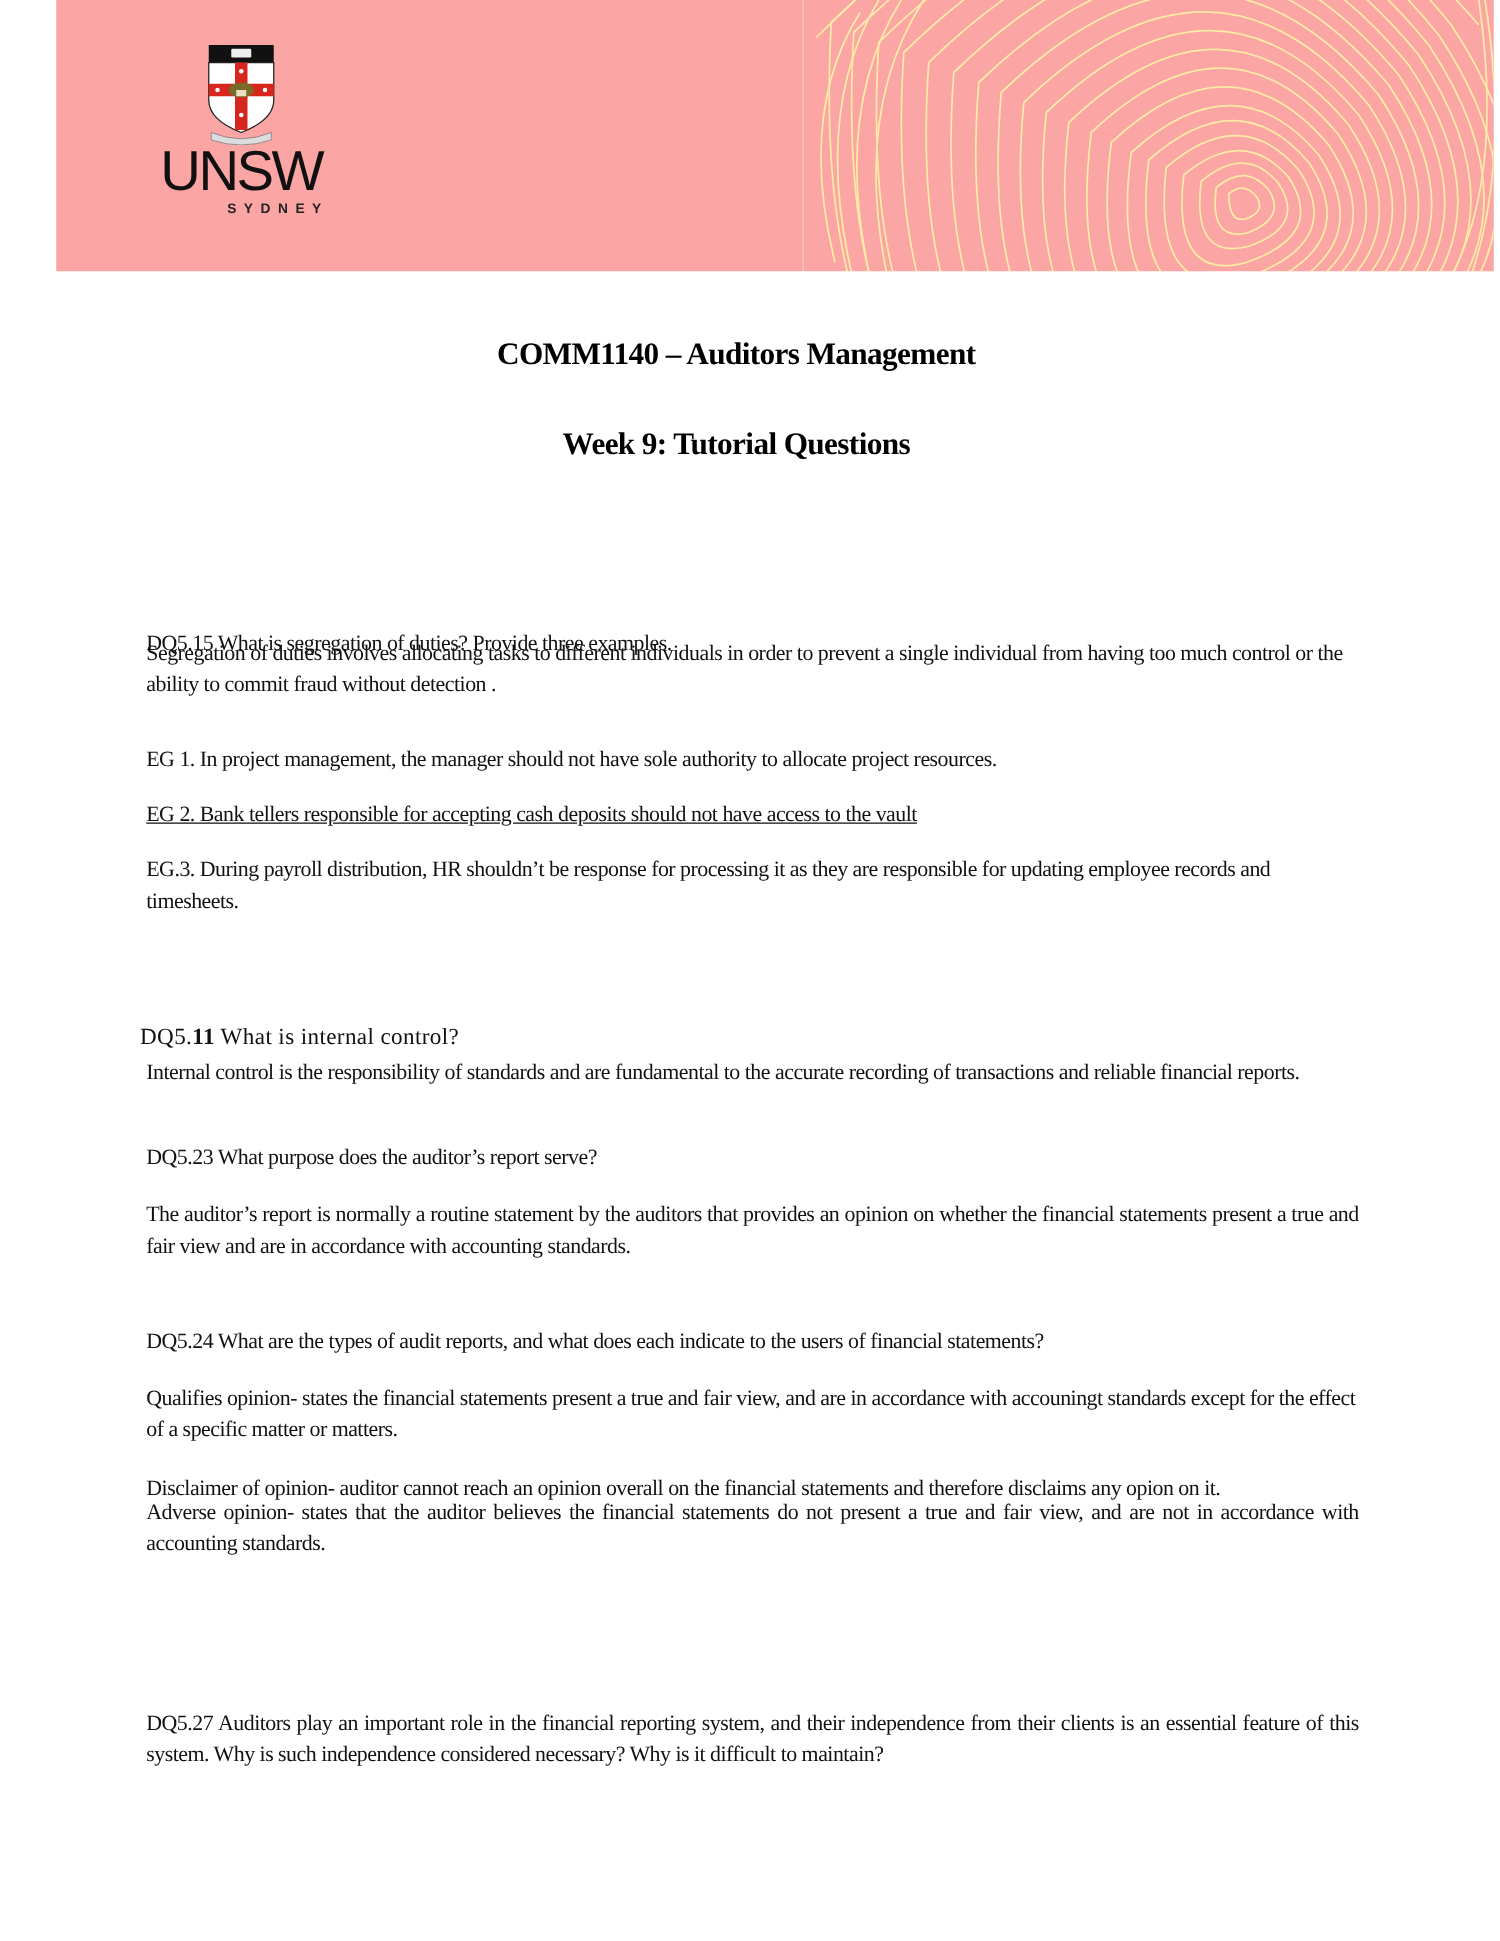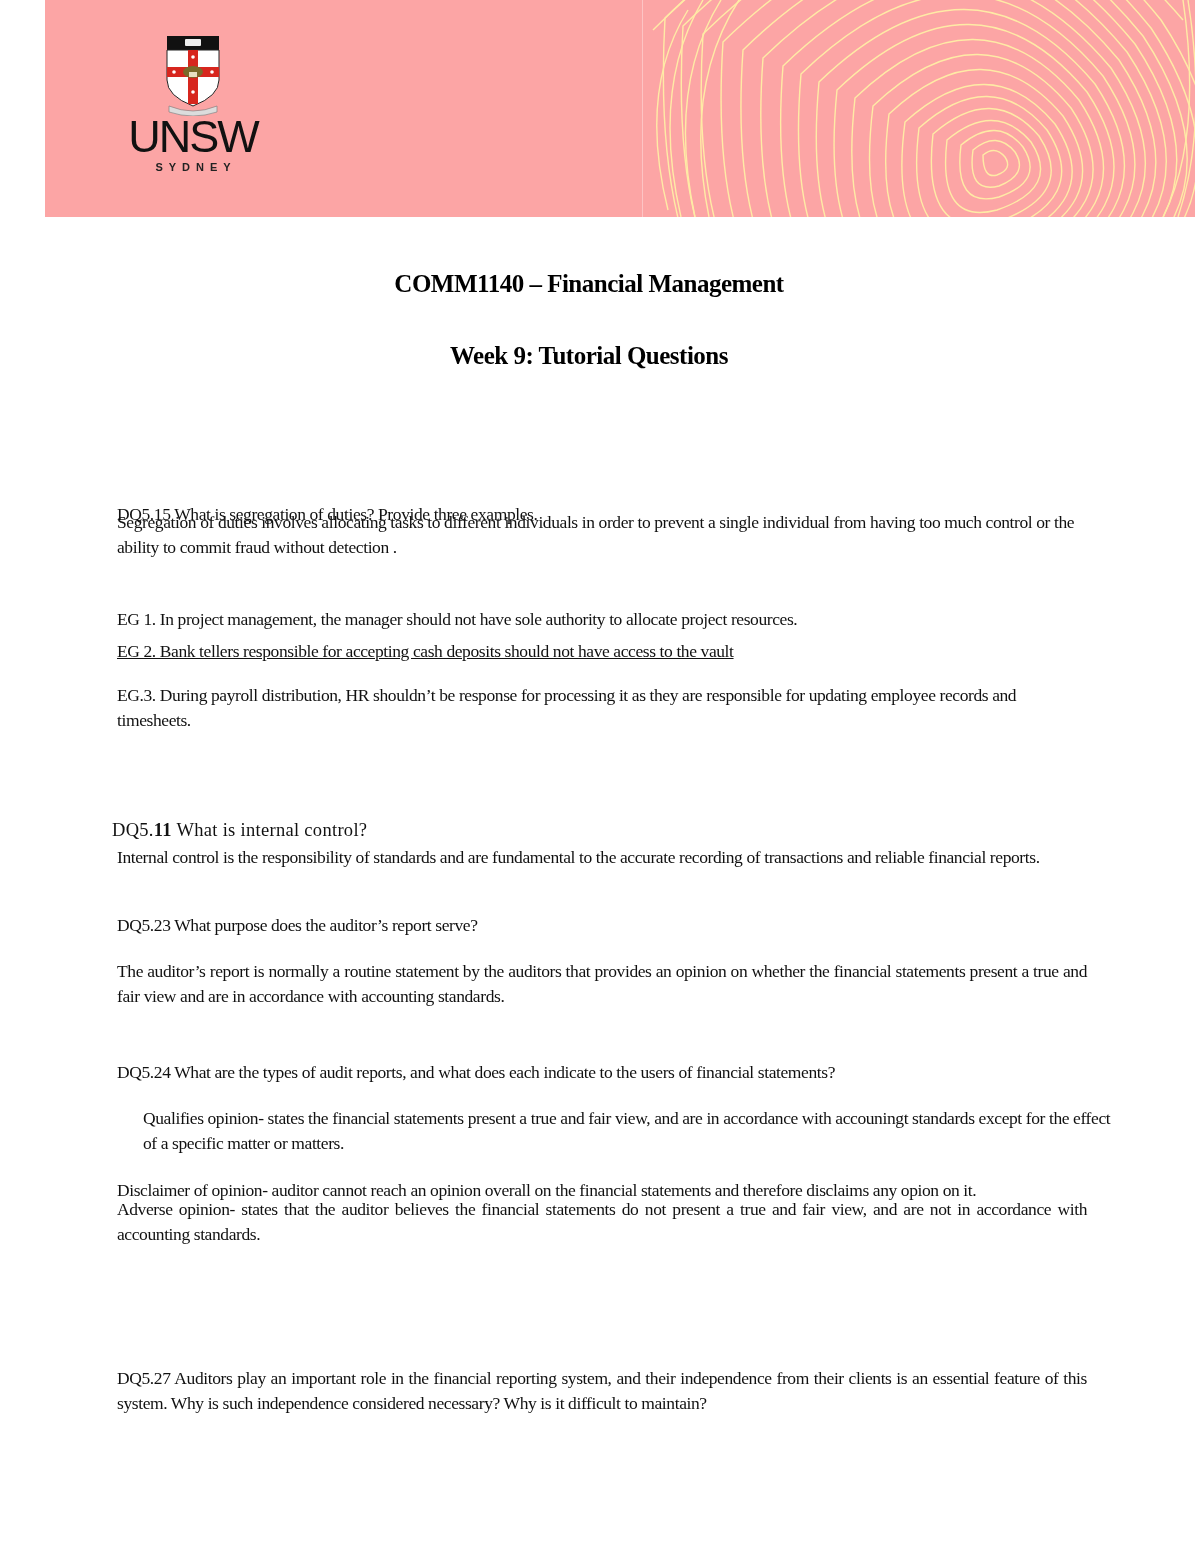--- a/index.html
+++ b/index.html
@@ -7,21 +7,21 @@
            font-family: "Liberation Serif", "DejaVu Serif", serif; color: #111; }
     .banner { position: absolute; left: 45px; top: 0; width: 1150px; height: 217px;
               background: #fca5a5; overflow: hidden; }
     .banner-divider { position: absolute; left: 597px; top: 0; width: 1px; height: 217px; background: rgba(255,255,255,0.35); }
     .contours { position: absolute; left: 598px; top: 0; width: 552px; height: 217px; }
     .logo { position: absolute; left: 78px; top: 34px; width: 140px; height: 140px; }
     .crest { position: absolute; left: 42px; top: 0; width: 56px; height: 82px; }
     .unsw-word { position: absolute; left: 0; top: 80px; width: 140px; text-align: center;
                  font-family: "Liberation Sans", sans-serif; font-size: 45px; letter-spacing: -2px;
                  color: #111; line-height: 45px; font-weight: normal; }
-    .sydney-word { position: absolute; left: 0; top: 127px; width: 140px; text-align: center;
+    .sydney-word { position: absolute; left: 0; top: 127px; width: 140px; text-align: right;
                    font-family: "Liberation Sans", sans-serif; font-size: 11px; letter-spacing: 6px;
                    font-weight: bold; color: #222; padding-left: 6px; box-sizing: border-box; }
 
     .title { position: absolute; left: 0; width: 1178px; text-align: center; font-weight: bold;
              font-family: "Liberation Serif", serif; font-size: 25px; color: #000; letter-spacing: -0.5px; }
     .title-1 { top: 270px; }
     .title-2 { top: 342px; }
 
     .p { position: absolute; left: 117px; width: 970px; font-size: 17.5px; line-height: 25px;
          color: #111; letter-spacing: -0.4px; margin: 0; }
@@ -84,33 +84,33 @@
       <path d="M25 210 q-30 -120 20 -200"></path>
       <path d="M38 217 q-30 -130 22 -217"></path>
       <path d="M52 217 q-28 -130 26 -217"></path>
       <path d="M66 217 q-26 -130 30 -217"></path>
       <path d="M520 217 q40 -80 20 -217"></path>
       <path d="M535 217 q30 -90 10 -217"></path>
     </g>
   </svg>
 </div>
 
-<div class="title title-1">COMM1140 – Financial Management</div>
+<div class="title title-1">COMM1140 – Auditors Management</div>
 <div class="title title-2">Week 9: Tutorial Questions</div>
 
 <p class="p" style="top:482px;margin-top:20px;">DQ5.15 What is segregation of duties? Provide three examples.</p>
 <p class="p" style="top:510px;">Segregation of duties involves allocating tasks to different individuals in order to prevent a single individual from having too much control or the ability to commit fraud without detection .</p>
-<p class="p" style="top:595px;margin-top:12px;">EG 1. In project management, the manager should not have sole authority to allocate project resources.</p>
+<p class="p" style="top:595px;">EG 1. In project management, the manager should not have sole authority to allocate project resources.</p>
 <p class="p" style="top:639px;text-decoration:underline;">EG 2. Bank tellers responsible for accepting cash deposits should not have access to the vault</p>
 <p class="p" style="top:683px;">EG.3. During payroll distribution, HR shouldn’t be response for processing it as they are responsible for updating employee records and timesheets.</p>
 
 <p class="p q-lg" style="top:818px;"><span>DQ5.</span><b>11</b><span> What is internal control?</span></p>
 <p class="p" style="top:845px;">Internal control is the responsibility of standards and are fundamental to the accurate recording of transactions and reliable financial reports.</p>
 
 <p class="p" style="top:913px;">DQ5.23 What purpose does the auditor’s report serve?</p>
 <p class="p justify" style="top:959px;">The auditor’s report is normally a routine statement by the auditors that provides an opinion on whether the financial statements present a true and fair view and are in accordance with accounting standards.</p>
 
 <p class="p" style="top:1060px;">DQ5.24 What are the types of audit reports, and what does each indicate to the users of financial statements?</p>
-<p class="p" style="top:1106px;margin-left:26px;">Qualifies opinion- states the financial statements present a true and fair view, and are in accordance with accouningt standards except for the effect of a specific matter or matters.</p>
+<p class="p" style="top:1106px;">Qualifies opinion- states the financial statements present a true and fair view, and are in accordance with accouningt standards except for the effect of a specific matter or matters.</p>
 <p class="p" style="top:1178px;">Disclaimer of opinion- auditor cannot reach an opinion overall on the financial statements and therefore disclaims any opion on it.</p>
 <p class="p justify" style="top:1197px;">Adverse opinion- states that the auditor believes the financial statements do not present a true and fair view, and are not in accordance with accounting standards.</p>
 
 <p class="p justify" style="top:1366px;">DQ5.27 Auditors play an important role in the financial reporting system, and their independence from their clients is an essential feature of this system. Why is such independence considered necessary? Why is it difficult to maintain?</p>
 
 </body></html>

